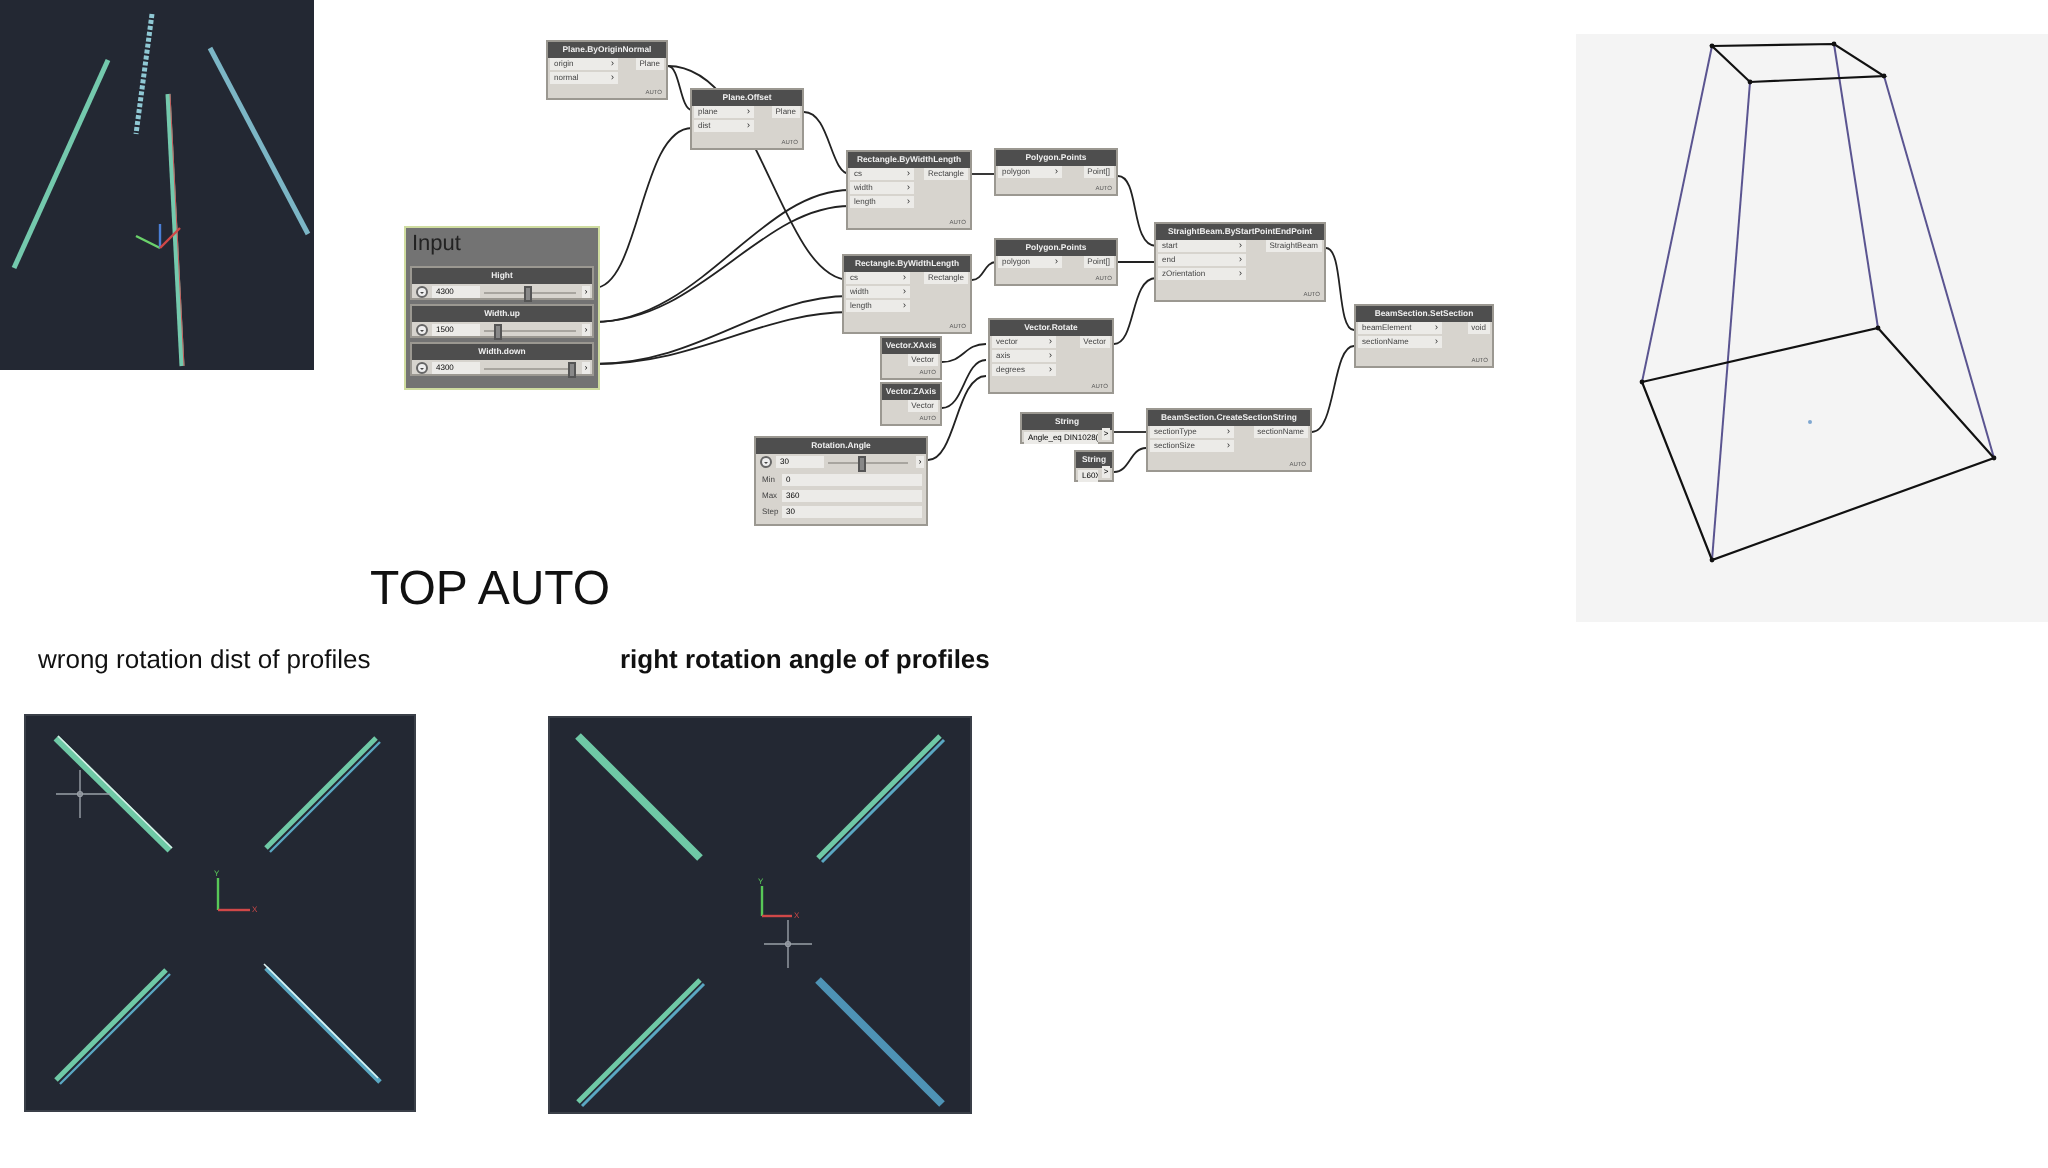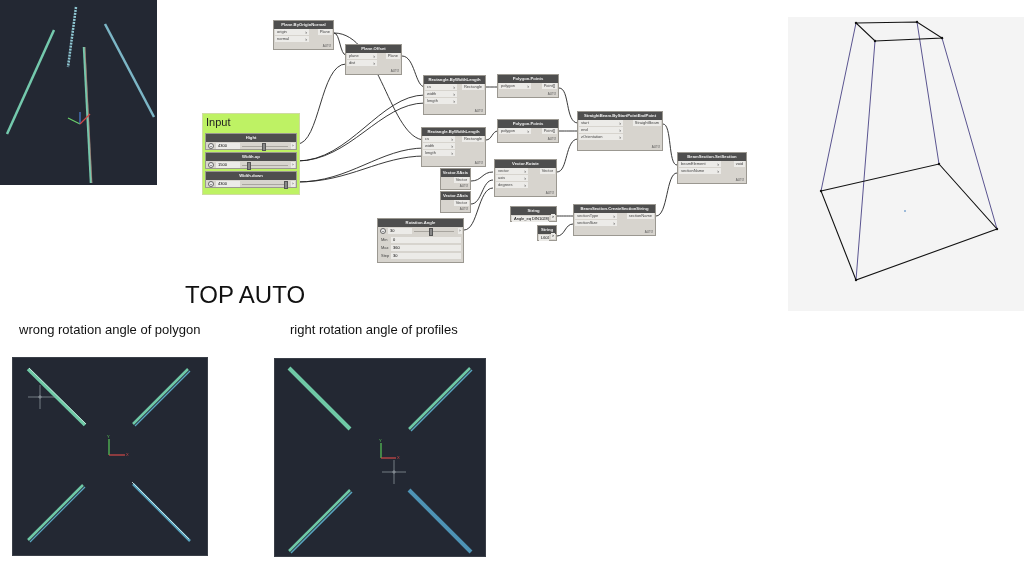--- a/index.html
+++ b/index.html
@@ -34,21 +34,21 @@
     }
     .node .out {
       position: absolute; right: 1px; height: 6px; line-height: 6px;
       background: #ecebe8; padding: 0 2px; font-size: 4px; color: #444;
     }
     .node .lacing {
       position: absolute; right: 2px; bottom: 1px; font-size: 3px; color: #555;
     }
 
     .group-input {
-      position: absolute; background: #bef264; border: 1px solid #cfdca0;
+      position: absolute; background: #737373; border: 1px solid #cfdca0;
     }
     .group-title { position: absolute; left: 3px; top: 2px; font-size: 11px; color: #222; }
 
     .slider-node { position: absolute; background: #d7d4ce; border: 1px solid #9b9891; box-sizing: border-box; }
     .slider-node .hdr {
       background: #4e4e4e; color: #f0f0f0; text-align: center; font-size: 4.2px;
       height: 8px; line-height: 8px; font-weight: bold;
     }
     .slider-row { position: relative; height: 9px; }
     .expander {
@@ -391,22 +391,22 @@
       <circle cx="33" cy="174" r="1.2"></circle>
         <circle cx="151" cy="147" r="1.2"></circle>
         <circle cx="209" cy="212" r="1.2"></circle>
         <circle cx="68" cy="263" r="1.2"></circle>
     </g>
     <circle cx="117" cy="194" r="1" fill="#7fa7d0"></circle>
   </svg>
 </div>
 
 <div class="heading-top-view">TOP AUTO</div>
-<div class="caption" style="left:19px;top:322px;">wrong rotation angle of polygon</div>
-<div class="caption" style="left:290px;top:322px;">right rotation angle of profiles</div>
+<div class="caption" style="left:19px;top:322px;">wrong rotation dist of profiles</div>
+<div class="caption" style="left:310px;top:322px;font-weight:bold;">right rotation angle of profiles</div>
 
 <div class="viewport-dark" style="left:12px;top:357px;width:194px;height:197px;">
   <svg width="194" height="197">
     <line x1="15" y1="11" x2="72" y2="67" stroke="#6fc9a6" stroke-width="3.5"></line>
     <line x1="16" y1="10" x2="73" y2="66" stroke="#d8f0e8" stroke-width="0.8"></line>
     <line x1="175" y1="11" x2="120" y2="66" stroke="#6fc9a6" stroke-width="2.5"></line>
     <line x1="177" y1="13" x2="122" y2="68" stroke="#5aa7c2" stroke-width="1.2"></line>
     <line x1="70" y1="127" x2="15" y2="182" stroke="#6fc9a6" stroke-width="2.5"></line>
     <line x1="72" y1="129" x2="17" y2="184" stroke="#5aa7c2" stroke-width="1.2"></line>
     <line x1="120" y1="126" x2="177" y2="183" stroke="#5aa7c2" stroke-width="2.5"></line>

